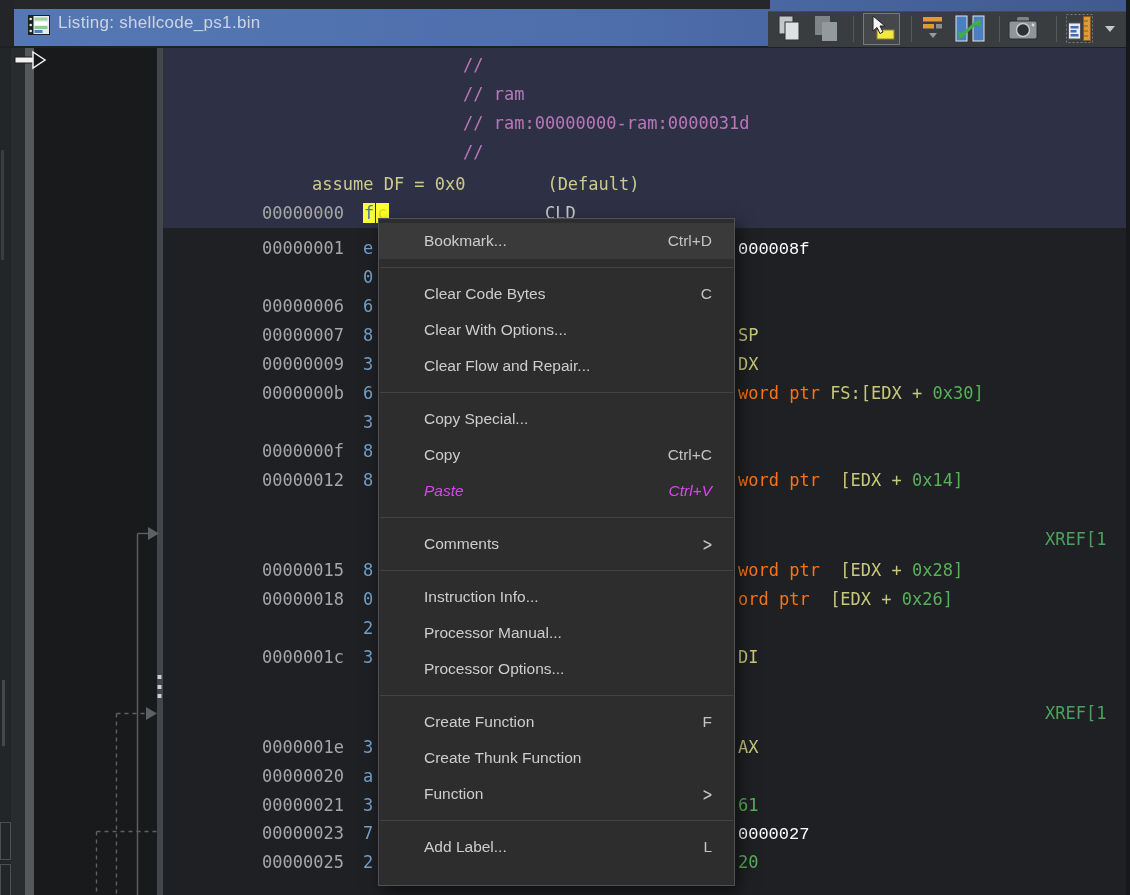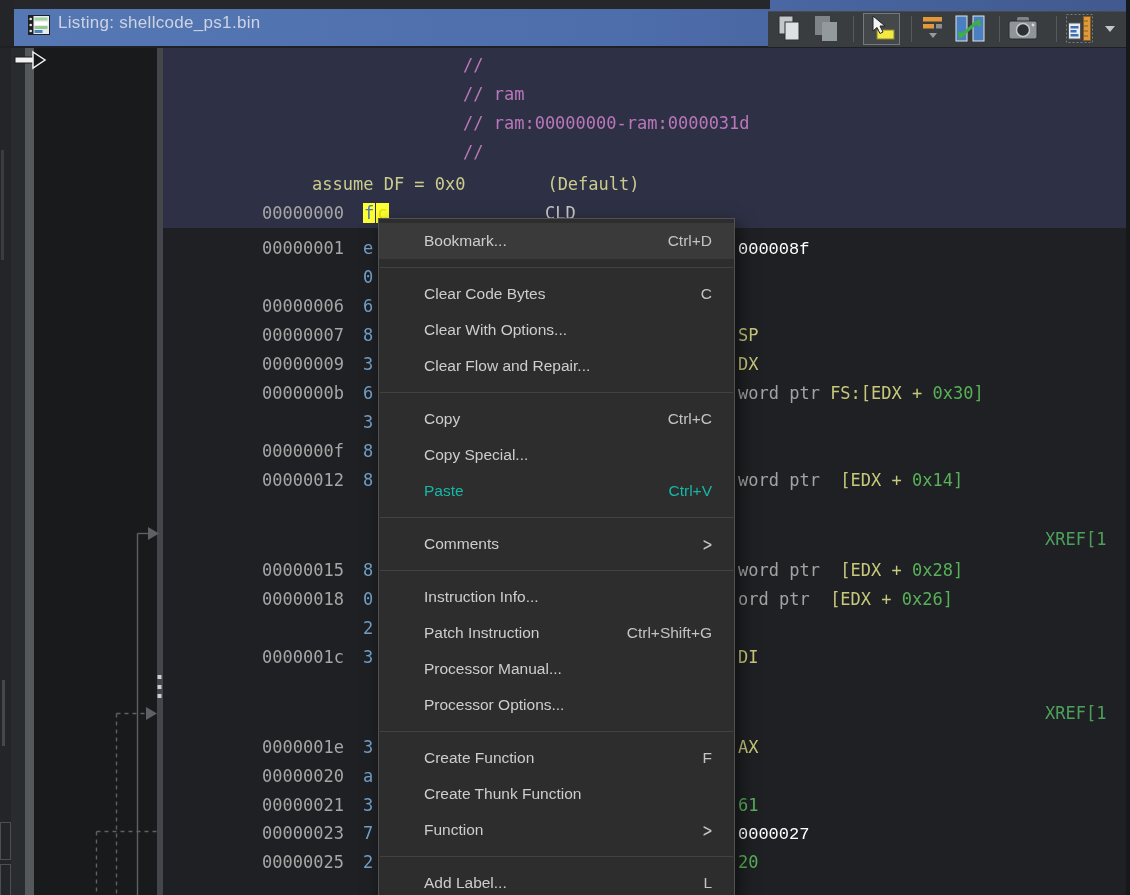--- a/index.html
+++ b/index.html
@@ -40,40 +40,40 @@
         font-family:"DejaVu Sans Mono",monospace;font-size:17px;white-space:pre;}
   .lrow>span{position:absolute;top:0;}
   .a{left:262px;color:#a6a6a6;}
   .b{left:363px;color:#74a1cb;}
   .frag{left:738px;}
   .frag span{position:static;}
   .xr{left:1045px;color:#4da05c;}
   .comment{left:463px;color:#b977b9;}
   .assume{left:312px;color:#cbcb8d;}
   .mn{left:545px;color:#c6c6c6;}
-  .op-plain{color:#a3a3a3;}
+  .op-plain{color:#f97316;}
   .op-reg{color:#c8c87a;}
   .op-const{color:#58b158;}
   .op-addr{color:#ffffff;font-family:Liberation Mono, monospace;}
   .byte-hl{left:363px;}
   .byte-hl i{font-style:normal;background:#ffff35;padding:0 1px;}
   .byte-hl .hl1{color:#4d7ba8;margin-right:1px;}
   .byte-hl .hl2{color:#e4e400;}
 
   
   .ctx{position:absolute;left:378px;top:218px;width:357px;box-sizing:border-box;background:#2d2d2e;
        border:1px solid #515151;box-shadow:4px 6px 16px rgba(0,0,0,.55);
        padding:4px 0 20px 0;z-index:40;}
   .menu-item{height:36px;display:flex;align-items:center;padding:0 22px 0 45px;
              font-size:15.5px;color:#cdcdcd;cursor:default;gap:15px;}
   .menu-item .sc{margin-left:auto;color:#c3c3c3;}
   .menu-item .sub{margin-left:auto;color:#c3c3c3;font-family:"DejaVu Sans Mono",monospace;
                   font-size:15px;transform:scaleY(1.35);}
   .menu-item.hover{background:#3a3a3b;}
-  .menu-item.disabled,.menu-item.disabled .sc{color:#14b8a6;}
+  .menu-item.disabled,.menu-item.disabled .sc{color:#d946ef;font-style:italic;}
   .menu-sep{height:17px;position:relative;}
   .menu-sep::after{content:"";position:absolute;left:1px;right:1px;top:8px;height:1px;background:#424242;}
 </style>
 </head>
 <body>
 
 <div class="page">
 
   <div class="col edge-strip">
     <div class="decor" style="left:1px;top:102px;width:3px;height:110px;"></div>
@@ -159,42 +159,38 @@
           <span class="sc">C</span>
         </div>
         <div class="menu-item">
           <span>Clear With Options...</span>
         </div>
         <div class="menu-item">
           <span>Clear Flow and Repair...</span>
         </div>
         <div class="menu-sep"></div>
         <div class="menu-item">
+          <span>Copy Special...</span>
+        </div>
+        <div class="menu-item">
           <span>Copy</span>
           <span class="sc">Ctrl+C</span>
-        </div>
-        <div class="menu-item">
-          <span>Copy Special...</span>
         </div>
         <div class="menu-item disabled">
           <span>Paste</span>
           <span class="sc">Ctrl+V</span>
         </div>
         <div class="menu-sep"></div>
         <div class="menu-item">
           <span>Comments</span>
           <span class="sub">&gt;</span>
         </div>
         <div class="menu-sep"></div>
         <div class="menu-item">
           <span>Instruction Info...</span>
-        </div>
-        <div class="menu-item">
-          <span>Patch Instruction</span>
-          <span class="sc">Ctrl+Shift+G</span>
         </div>
         <div class="menu-item">
           <span>Processor Manual...</span>
         </div>
         <div class="menu-item">
           <span>Processor Options...</span>
         </div>
         <div class="menu-sep"></div>
         <div class="menu-item">
           <span>Create Function</span>

